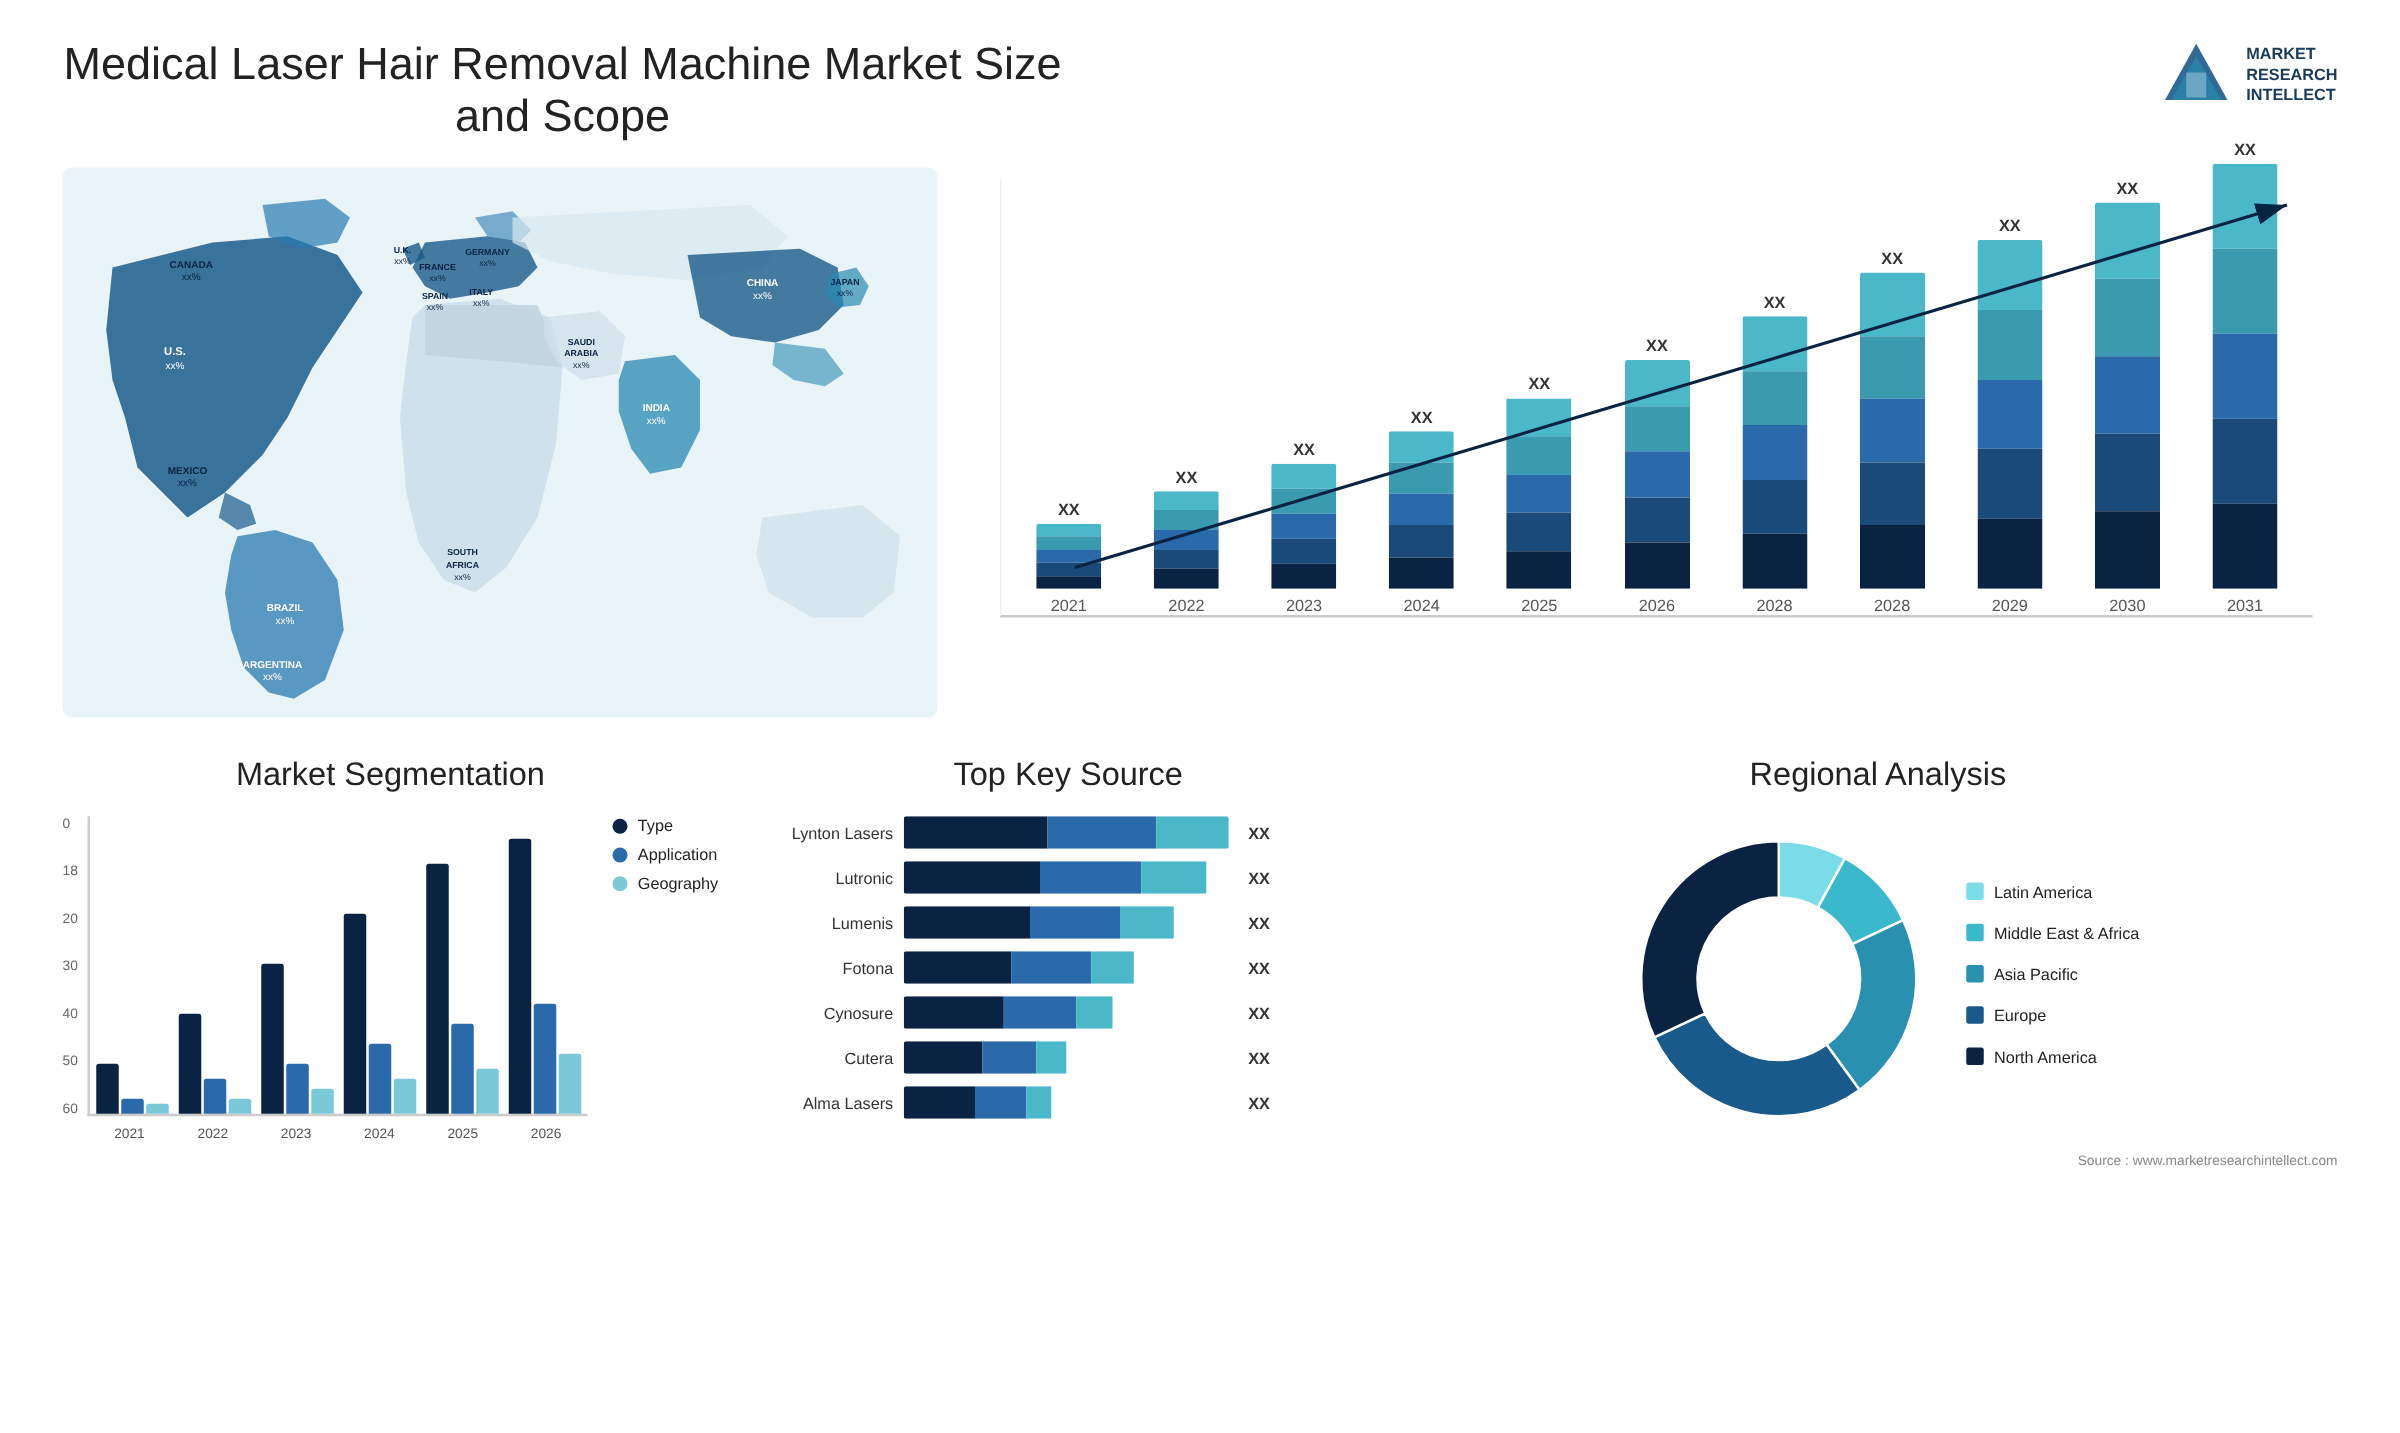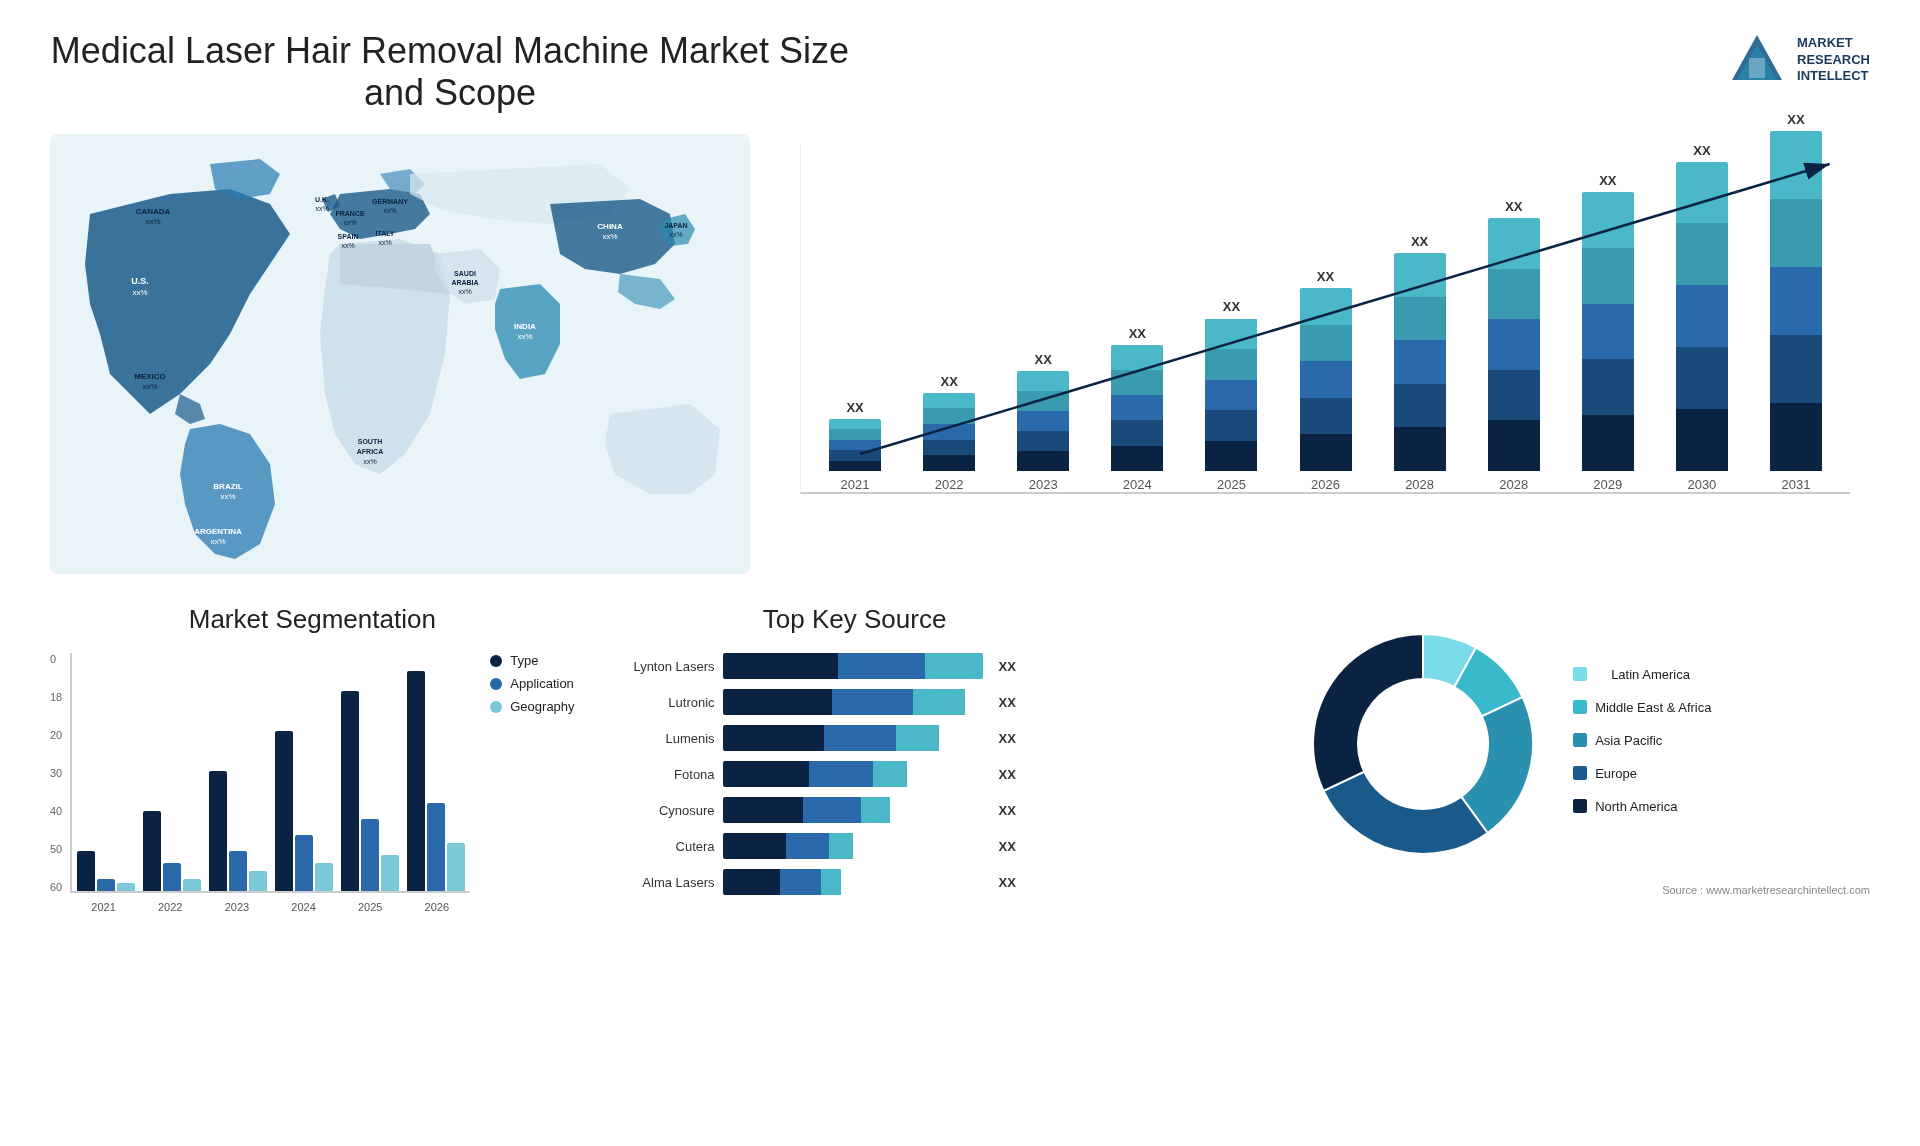--- a/index.html
+++ b/index.html
@@ -532,31 +532,32 @@
             <div style="width: 57.7778px; height: 100%; background: rgb(10, 35, 66);"></div>
             <div style="width: 40.4444px; height: 100%; background: rgb(42, 106, 170);"></div>
             <div style="width: 20.2222px; height: 100%; background: rgb(74, 184, 200);"></div>
           </div>
           <div style="margin-left: 8px; font-size: 13px; font-weight: 600; color: rgb(51, 51, 51);">XX</div>
         </div>
       </div>
   </div>
 
   <div class="regional-container">
+    <div class="section-title">Regional Analysis</div>
     <div class="donut-area">
       <svg width="260" height="260" viewBox="0 0 260 260" id="donut-svg">
           <path d="M 130 20 A 110 110 0 0 1 182.99290415118867 33.60626519517501 L 161.3139888166115 73.04006579714887 A 65 65 0 0 0 130 65 Z" fill="#7adce8" stroke="#fff" stroke-width="2"></path>
           <path d="M 182.99290415118867 33.60626519517501 A 110 110 0 0 1 229.53097577126215 83.164277927842 L 188.81375841029126 102.32434604827027 A 65 65 0 0 0 161.3139888166115 73.04006579714887 Z" fill="#3ab8cc" stroke="#fff" stroke-width="2"></path>
           <path d="M 229.53097577126215 83.164277927842 A 110 110 0 0 1 194.65637775217203 218.99186938124421 L 168.20604139901076 182.5861046343716 A 65 65 0 0 0 188.81375841029126 102.32434604827027 Z" fill="#2a90b0" stroke="#fff" stroke-width="2"></path>
           <path d="M 194.65637775217203 218.99186938124421 A 110 110 0 0 1 30.46902422873785 176.83572207215798 L 71.18624158970873 157.6756539517297 A 65 65 0 0 0 168.20604139901076 182.5861046343716 Z" fill="#1a5a8a" stroke="#fff" stroke-width="2"></path>
           <path d="M 30.46902422873785 176.83572207215798 A 110 110 0 0 1 129.99999999999997 20 L 130 65 A 65 65 0 0 0 71.18624158970873 157.6756539517297 Z" fill="#0a2342" stroke="#fff" stroke-width="2"></path>
           <circle cx="130" cy="130" r="63" fill="#fff"></circle>
         </svg>
       <div class="donut-legend" id="donut-legend">
-          <div style="display: flex; align-items: center; gap: 24px; font-size: 13px; margin-bottom: 8px;">
+          <div style="display: flex; align-items: center; gap: 8px; font-size: 13px; margin-bottom: 8px;">
             <div style="width: 14px; height: 14px; border-radius: 2px; background: rgb(122, 220, 232); flex-shrink: 0;"></div>
             <span>Latin America</span>
           </div>
           <div style="display: flex; align-items: center; gap: 8px; font-size: 13px; margin-bottom: 8px;">
             <div style="width: 14px; height: 14px; border-radius: 2px; background: rgb(58, 184, 204); flex-shrink: 0;"></div>
             <span>Middle East &amp; Africa</span>
           </div>
           <div style="display: flex; align-items: flex-start; gap: 8px; font-size: 13px; margin-bottom: 8px;">
             <div style="width: 14px; height: 14px; border-radius: 2px; background: rgb(42, 144, 176); flex-shrink: 0;"></div>
             <span>Asia Pacific</span>

